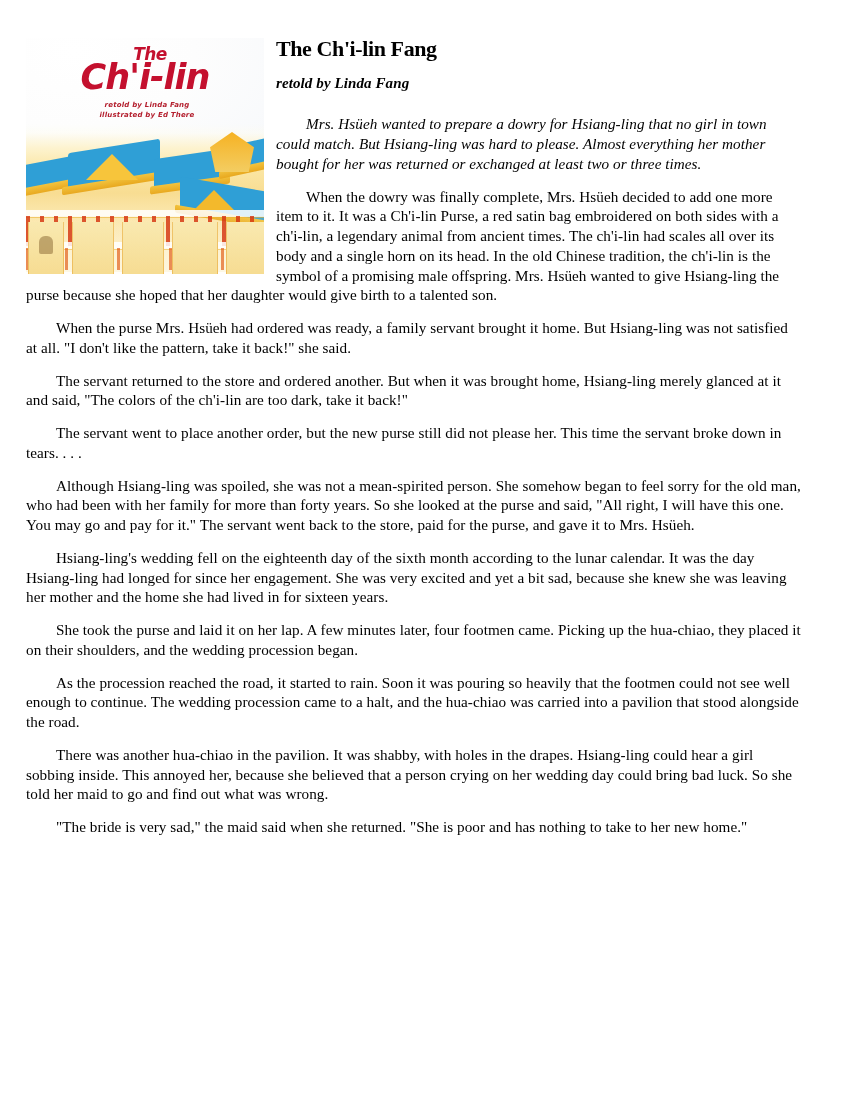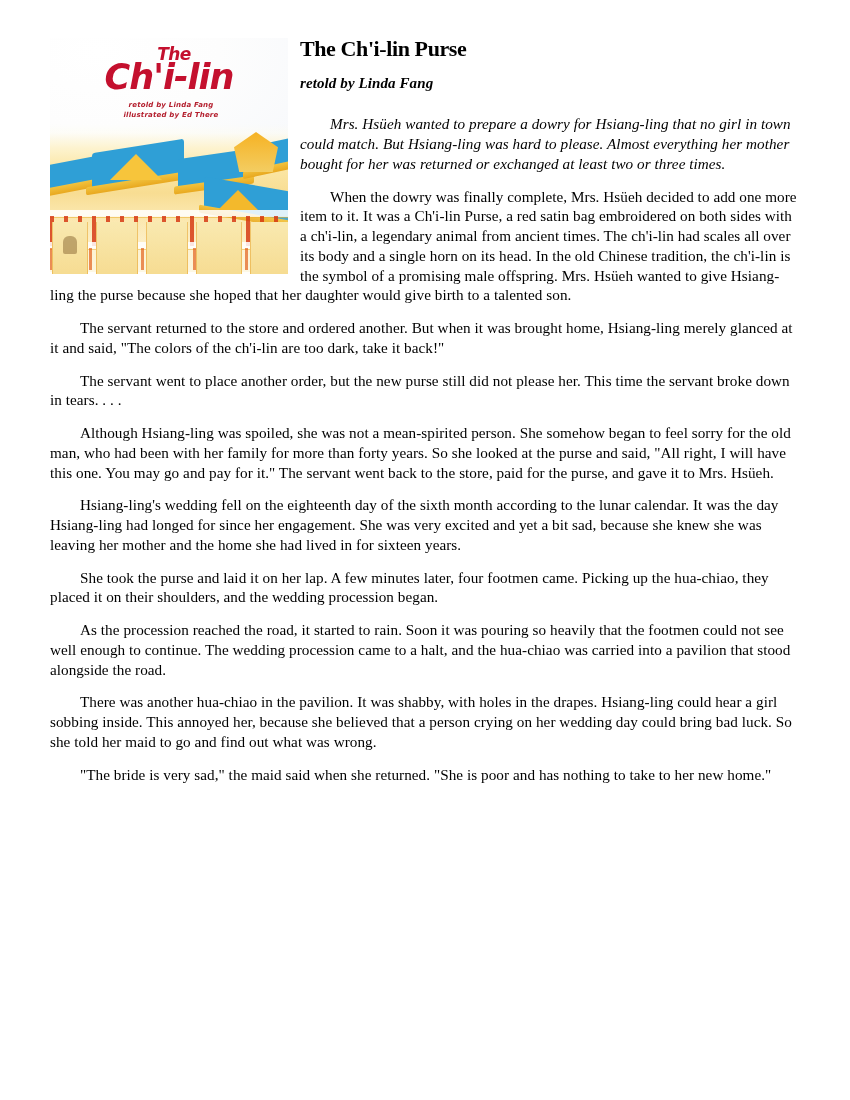--- a/index.html
+++ b/index.html
@@ -13,21 +13,21 @@
     font-family: "Liberation Serif", "DejaVu Serif", serif;
     color: #000000;
     overflow: hidden;
   }
 
   .page {
     position: relative;
     width: 850px;
     height: 912px;
     box-sizing: border-box;
-    padding: 36px 48px 0 50px;
+    padding: 36px 48px 0 26px;
     background: #ffffff;
   }
 
   
   .cover {
     float: left;
     width: 238px;
     height: 236px;
     margin: 2px 12px 6px 0;
     position: relative;
@@ -280,27 +280,28 @@
       <div class="cover-main">
         <span>Ch'i-lin</span>
       </div>
       <div class="cover-credits">
         <div>retold by Linda Fang</div>
         <div>illustrated by Ed There</div>
       </div>
     </div>
   </figure>
 
-  <h1 class="article-title">The Ch'i-lin Purse</h1>
+  <h1 class="article-title">The Ch'i-lin Fang</h1>
 
   <p class="byline">retold by Linda Fang</p>
 
   <div class="body-text">
     <p class="first-after-title">Mrs. Hsüeh wanted to prepare a dowry for Hsiang-ling that no girl in town could match. But Hsiang-ling was hard to please. Almost everything her mother bought for her was returned or exchanged at least two or three times.</p>
     <p>When the dowry was finally complete, Mrs. Hsüeh decided to add one more item to it. It was a Ch'i-lin Purse, a red satin bag embroidered on both sides with a ch'i-lin, a legendary animal from ancient times. The ch'i-lin had scales all over its body and a single horn on its head. In the old Chinese tradition, the ch'i-lin is the symbol of a promising male offspring. Mrs. Hsüeh wanted to give Hsiang-ling the purse because she hoped that her daughter would give birth to a talented son.</p>
+    <p>When the purse Mrs. Hsüeh had ordered was ready, a family servant brought it home. But Hsiang-ling was not satisfied at all. "I don't like the pattern, take it back!" she said.</p>
     <p>The servant returned to the store and ordered another. But when it was brought home, Hsiang-ling merely glanced at it and said, "The colors of the ch'i-lin are too dark, take it back!"</p>
     <p>The servant went to place another order, but the new purse still did not please her. This time the servant broke down in tears. . . .</p>
     <p>Although Hsiang-ling was spoiled, she was not a mean-spirited person. She somehow began to feel sorry for the old man, who had been with her family for more than forty years. So she looked at the purse and said, "All right, I will have this one. You may go and pay for it." The servant went back to the store, paid for the purse, and gave it to Mrs. Hsüeh.</p>
     <p>Hsiang-ling's wedding fell on the eighteenth day of the sixth month according to the lunar calendar. It was the day Hsiang-ling had longed for since her engagement. She was very excited and yet a bit sad, because she knew she was leaving her mother and the home she had lived in for sixteen years.</p>
     <p>She took the purse and laid it on her lap. A few minutes later, four footmen came. Picking up the hua-chiao, they placed it on their shoulders, and the wedding procession began.</p>
     <p>As the procession reached the road, it started to rain. Soon it was pouring so heavily that the footmen could not see well enough to continue. The wedding procession came to a halt, and the hua-chiao was carried into a pavilion that stood alongside the road.</p>
     <p>There was another hua-chiao in the pavilion. It was shabby, with holes in the drapes. Hsiang-ling could hear a girl sobbing inside. This annoyed her, because she believed that a person crying on her wedding day could bring bad luck. So she told her maid to go and find out what was wrong.</p>
     <p>"The bride is very sad," the maid said when she returned. "She is poor and has nothing to take to her new home."</p>
   </div>
 

